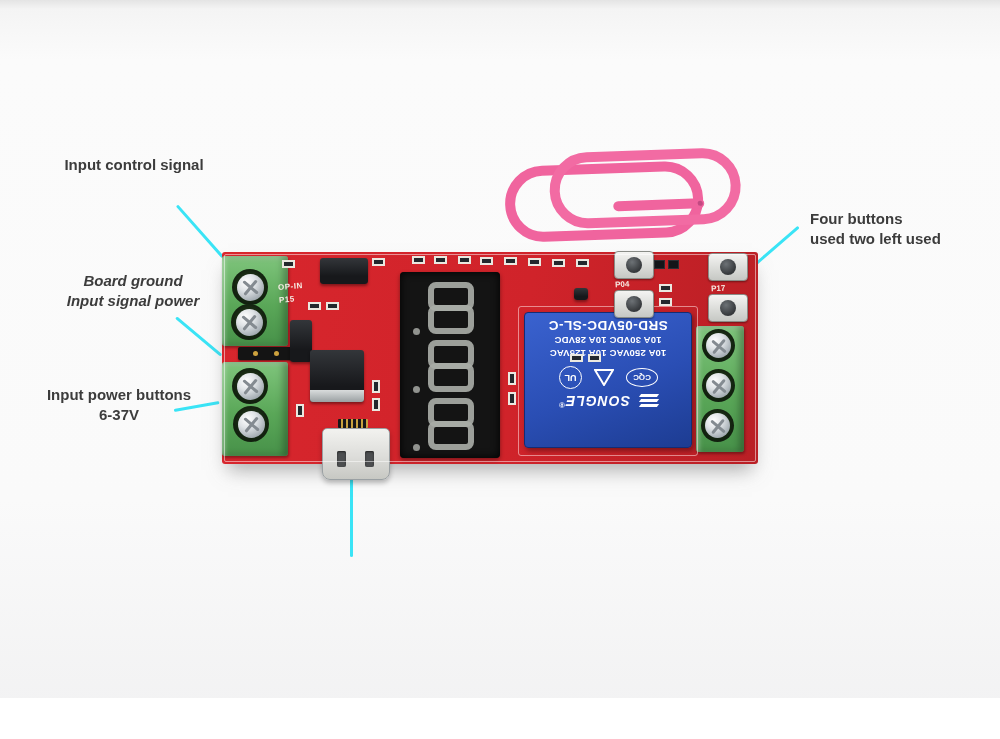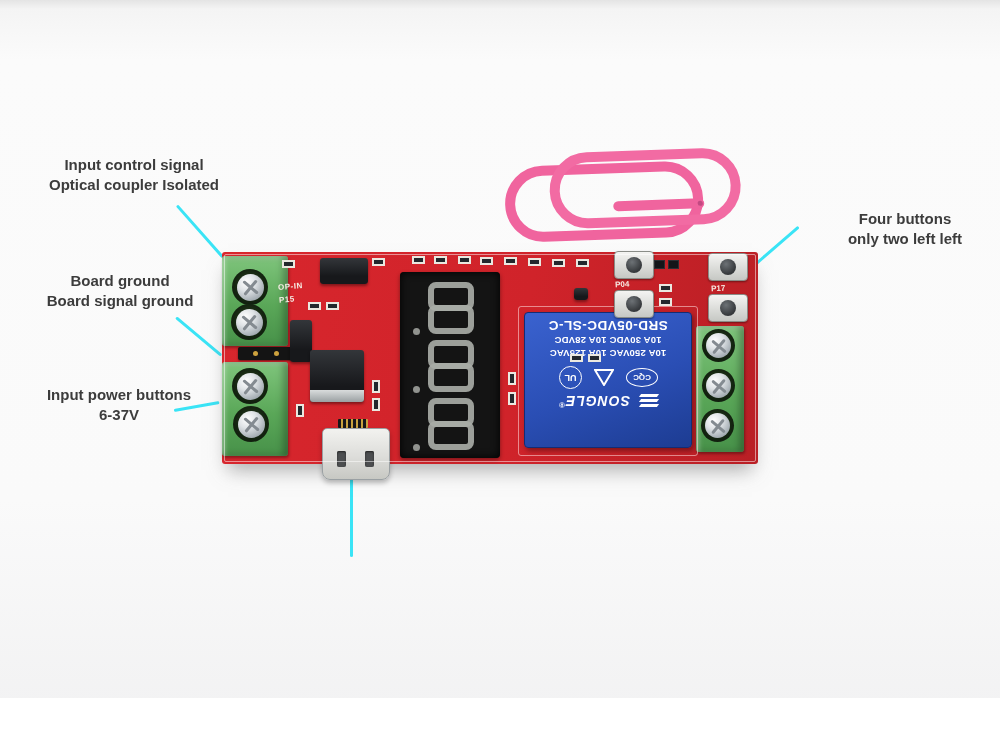--- a/index.html
+++ b/index.html
@@ -3,21 +3,21 @@
 <meta charset="utf-8">
 <style>
   html,body{margin:0;padding:0;}
   .stage{
     position:relative;width:1000px;height:698px;overflow:hidden;
     font-family:"Liberation Sans",sans-serif;
     background:linear-gradient(180deg,#e4e4e4 0px,#f4f4f4 9px,#fbfbfb 60px,#fafafa 500px,#f1f1f2 739px);
   }
   
   .note{position:absolute;color:#3c3c3c;font-weight:bold;font-size:15px;line-height:20px;text-align:center;}
-  .note.left-align{text-align:center;}
+  .note.left-align{text-align:left;}
   .pointer{position:absolute;height:3px;background:#3ae4f6;border-radius:2px;transform-origin:0 50%;}
   .pointer.vert{width:3px;}
   
   .board{
     position:absolute;left:222px;top:252px;width:536px;height:212px;
     background:linear-gradient(100deg,#d8262d 0%,#d0232a 55%,#b91f25 100%);
     border-radius:3px;box-shadow:0 12px 18px -6px rgba(110,110,110,.55);
   }
   .board::after{content:"";position:absolute;inset:2px;border:1px solid rgba(255,255,255,.5);border-radius:2px;pointer-events:none;}
   .silk{position:absolute;color:#f6ece4;font-size:8px;font-weight:bold;letter-spacing:.5px;transform:rotate(-5deg);}
@@ -82,41 +82,40 @@
   
   .clip{position:absolute;left:498px;top:142px;transform:rotate(-2deg);}
 </style>
 </head>
 <body>
 
 <div class="stage">
 
   <div class="note" style="left:14px;top:155px;width:240px;">
     <div>Input control signal</div>
-    <div>Optical coupler Isolated</div>
   </div>
   <div class="pointer" style="left:177px;top:204px;width:69px;transform:rotate(48.5deg);"></div>
 
-  <div class="note" style="left:0px;top:271px;width:240px;">
+  <div class="note" style="left:13px;top:271px;width:240px;font-style:italic;">
     <div>Board ground</div>
-    <div>Board signal ground</div>
+    <div>Input signal power</div>
   </div>
   <div class="pointer" style="left:176px;top:316px;width:59px;transform:rotate(40deg);"></div>
 
   <div class="note" style="left:0px;top:385px;width:238px;">
     <div>Input power buttons</div>
     <div>6-37V</div>
   </div>
   <div class="pointer" style="left:174px;top:409px;width:46px;transform:rotate(-10deg);"></div>
 
   <div class="pointer vert" style="left:350px;top:477px;height:80px;"></div>
 
   <div class="note left-align" style="left:810px;top:209px;width:190px;">
     <div>Four buttons</div>
-    <div>only two left left</div>
+    <div>used two left used</div>
   </div>
   <div class="pointer" style="left:754px;top:264px;width:59px;transform:rotate(-40.8deg);"></div>
 
   <svg class="clip" width="248" height="112" viewBox="0 0 248 112">
     <path d="M45 26 L167 26 A33 33 0 0 1 167 92 L45 92 A33 33 0 0 1 45 26 Z" fill="none" stroke="#f0649e" stroke-width="10" stroke-linecap="round"></path>
     <path d="M90 14 L205 14 A33 33 0 0 1 205 80 L90 80 A33 33 0 0 1 90 14 Z" fill="none" stroke="#f26ba3" stroke-width="10" stroke-linecap="round"></path>
     <path d="M120 64 L201 64" fill="none" stroke="#f0649e" stroke-width="10" stroke-linecap="round"></path>
     <circle cx="202" cy="64" r="2.6" fill="#c24a82"></circle>
   </svg>
 

